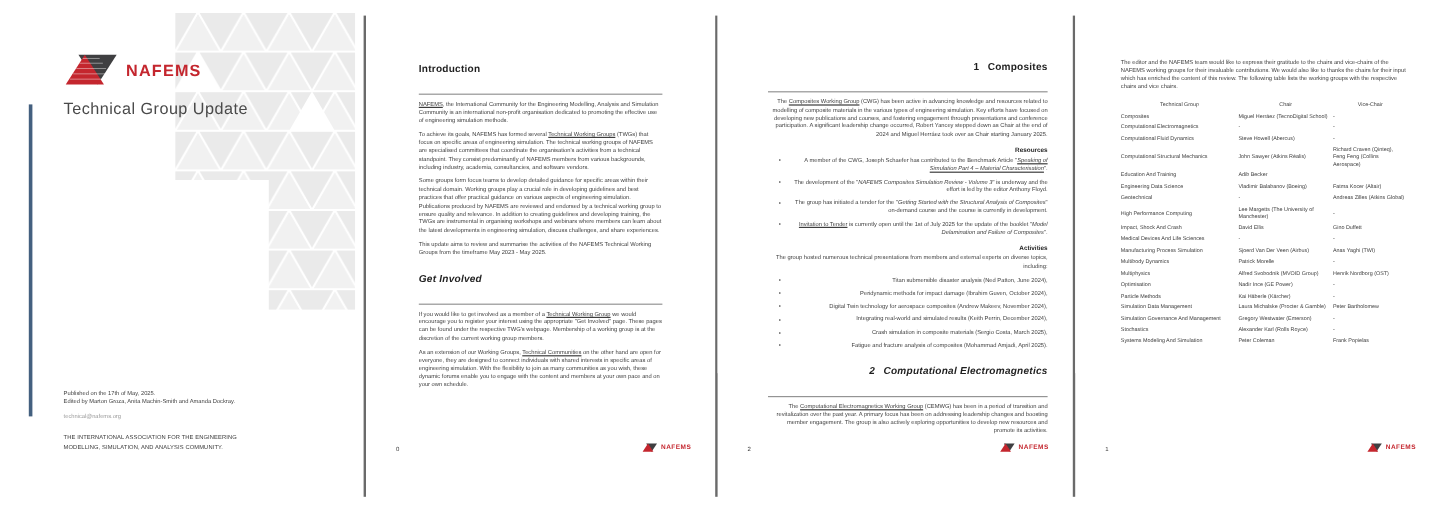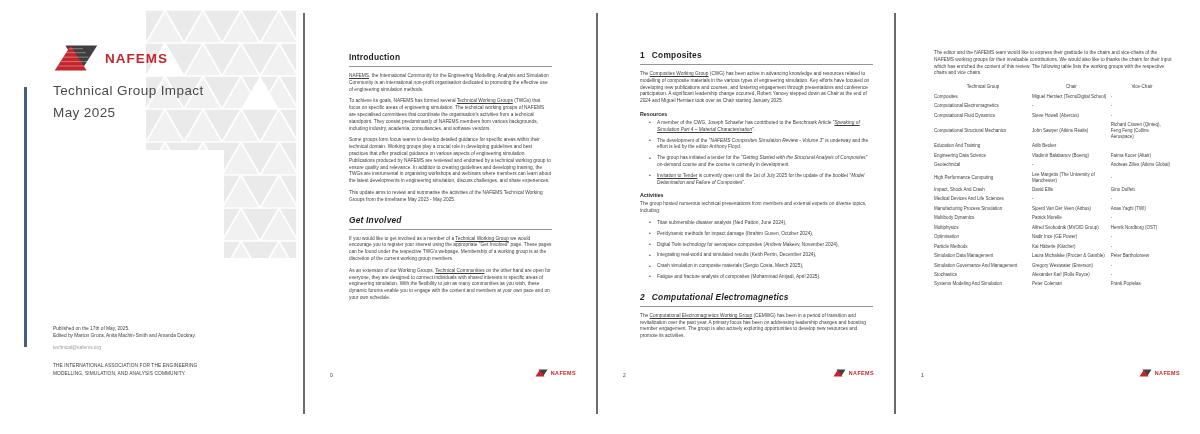--- a/index.html
+++ b/index.html
@@ -19,25 +19,25 @@
   .cover-footer{position:absolute;left:53px;top:325px;z-index:2;font-size:4.8px;color:#3f3f3f;line-height:1.55;}
   .cover-email{color:#9a9a9a;margin-top:4px;}
   .cover-assoc{margin-top:11px;width:170px;color:#3a3a3a;letter-spacing:.1px;}
 
   
   #page-intro{left:305px;width:291px;}
   #page-composites{left:598px;width:296px;}
   #page-ack{left:896px;width:304px;}
   .content{position:relative;z-index:1;}
   #page-intro .content{margin:52px 44px 0 44px;}
-  #page-composites .content{margin:50px 21px 0 42px;}
+  #page-composites .content{margin:50px 21px 0 42px;text-align:right;}
   #page-ack .content{margin:50px 27px 0 38px;}
 
   h1{font-size:8.4px;font-weight:bold;color:#1f1f1f;letter-spacing:.2px;
-     margin:0 0 6px 0;padding-bottom:4px;border-bottom:1px solid #949494;}
+     margin:0 0 6px 0;padding-bottom:16px;border-bottom:1px solid #949494;}
   h1 .hnum{margin-right:7px;}
   h1.gap{margin-top:11px;font-style:italic;}
   h2{font-size:5.3px;font-weight:bold;color:#1f1f1f;margin:6px 0 3px 0;}
   p{font-size:4.8px;line-height:1.42;color:#3d3d3d;margin:0 0 5px 0;}
   .u{text-decoration:underline;}
   .i{font-style:italic;}
 
   ul{list-style:none;margin:2px 0 5px 0;padding:0 0 0 17px;}
   li{position:relative;font-size:4.8px;line-height:1.42;color:#3d3d3d;margin:0 0 4px 0;}
   li::before{content:"•";position:absolute;left:-8px;top:-0.5px;font-size:5px;color:#3d3d3d;}
@@ -81,22 +81,21 @@
         <line x1="9" y1="19" x2="43" y2="19"></line>
         <line x1="12" y1="14" x2="40" y2="14"></line>
         <line x1="15" y1="9" x2="37" y2="9"></line>
         <line x1="18" y1="4.5" x2="34" y2="4.5"></line>
       </g>
     </svg>
     <span class="logo-word">NAFEMS</span>
   </div>
 
   <div class="cover-title">
-    <div>Technical Group Impact</div>
-    <div>May 2025</div>
+    <div>Technical Group Update</div>
   </div>
 
   <div class="cover-footer">
     <div>Published on the 17th of May, 2025.</div>
     <div>Edited by Marton Groza, Anita Machin-Smith and Amanda Dockray.</div>
     <div class="cover-email">technical@nafems.org</div>
     <div class="cover-assoc">THE INTERNATIONAL ASSOCIATION FOR THE ENGINEERING MODELLING, SIMULATION, AND ANALYSIS COMMUNITY.</div>
   </div>
 </div>
 

